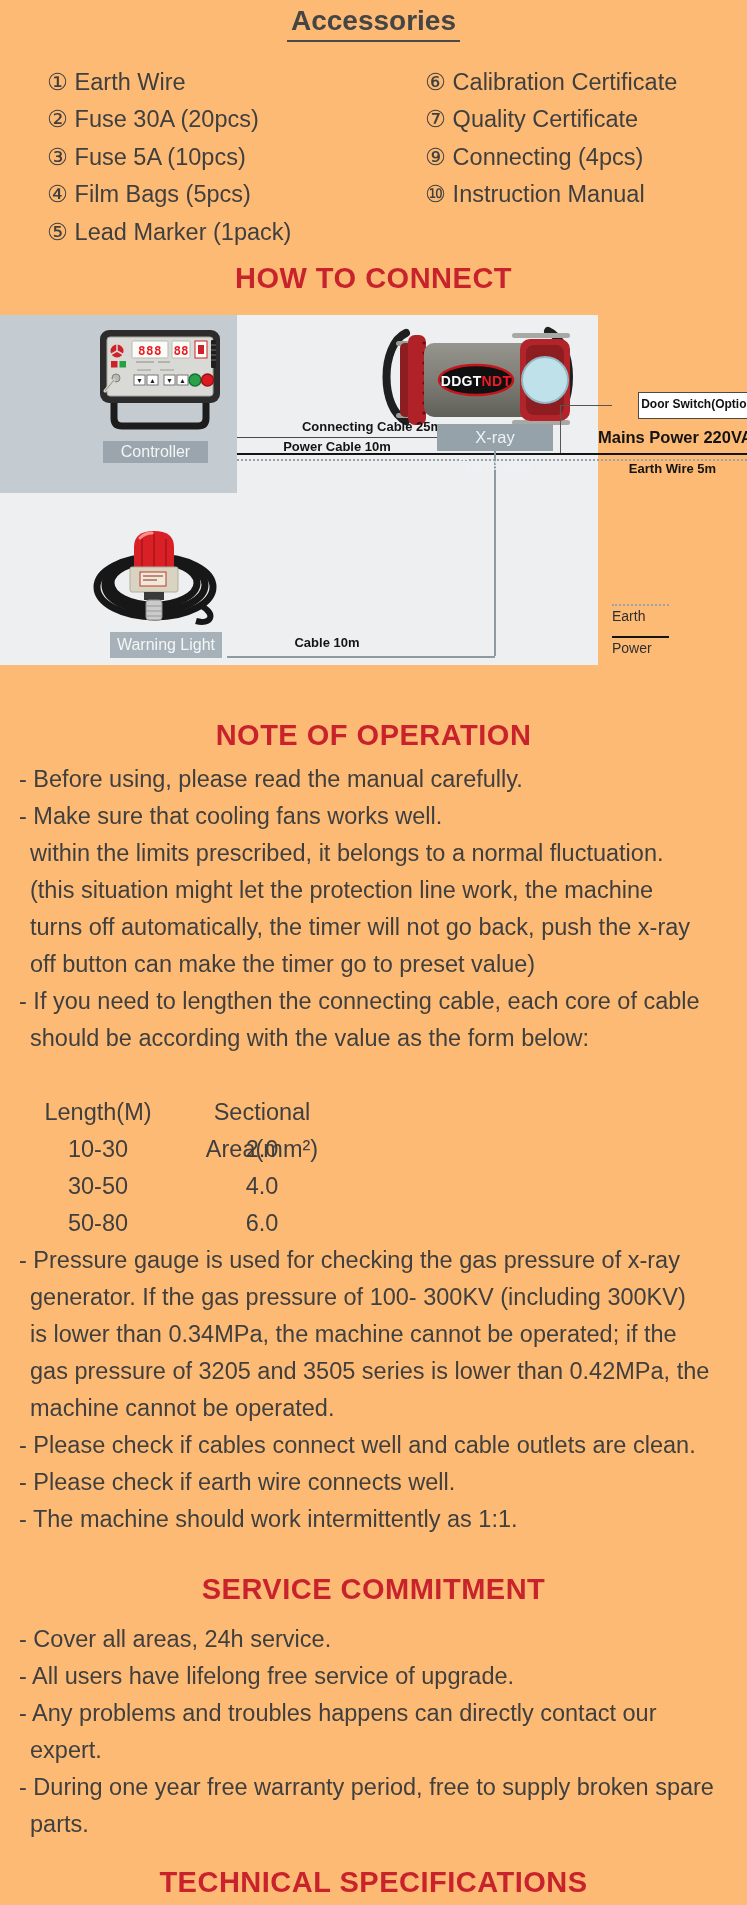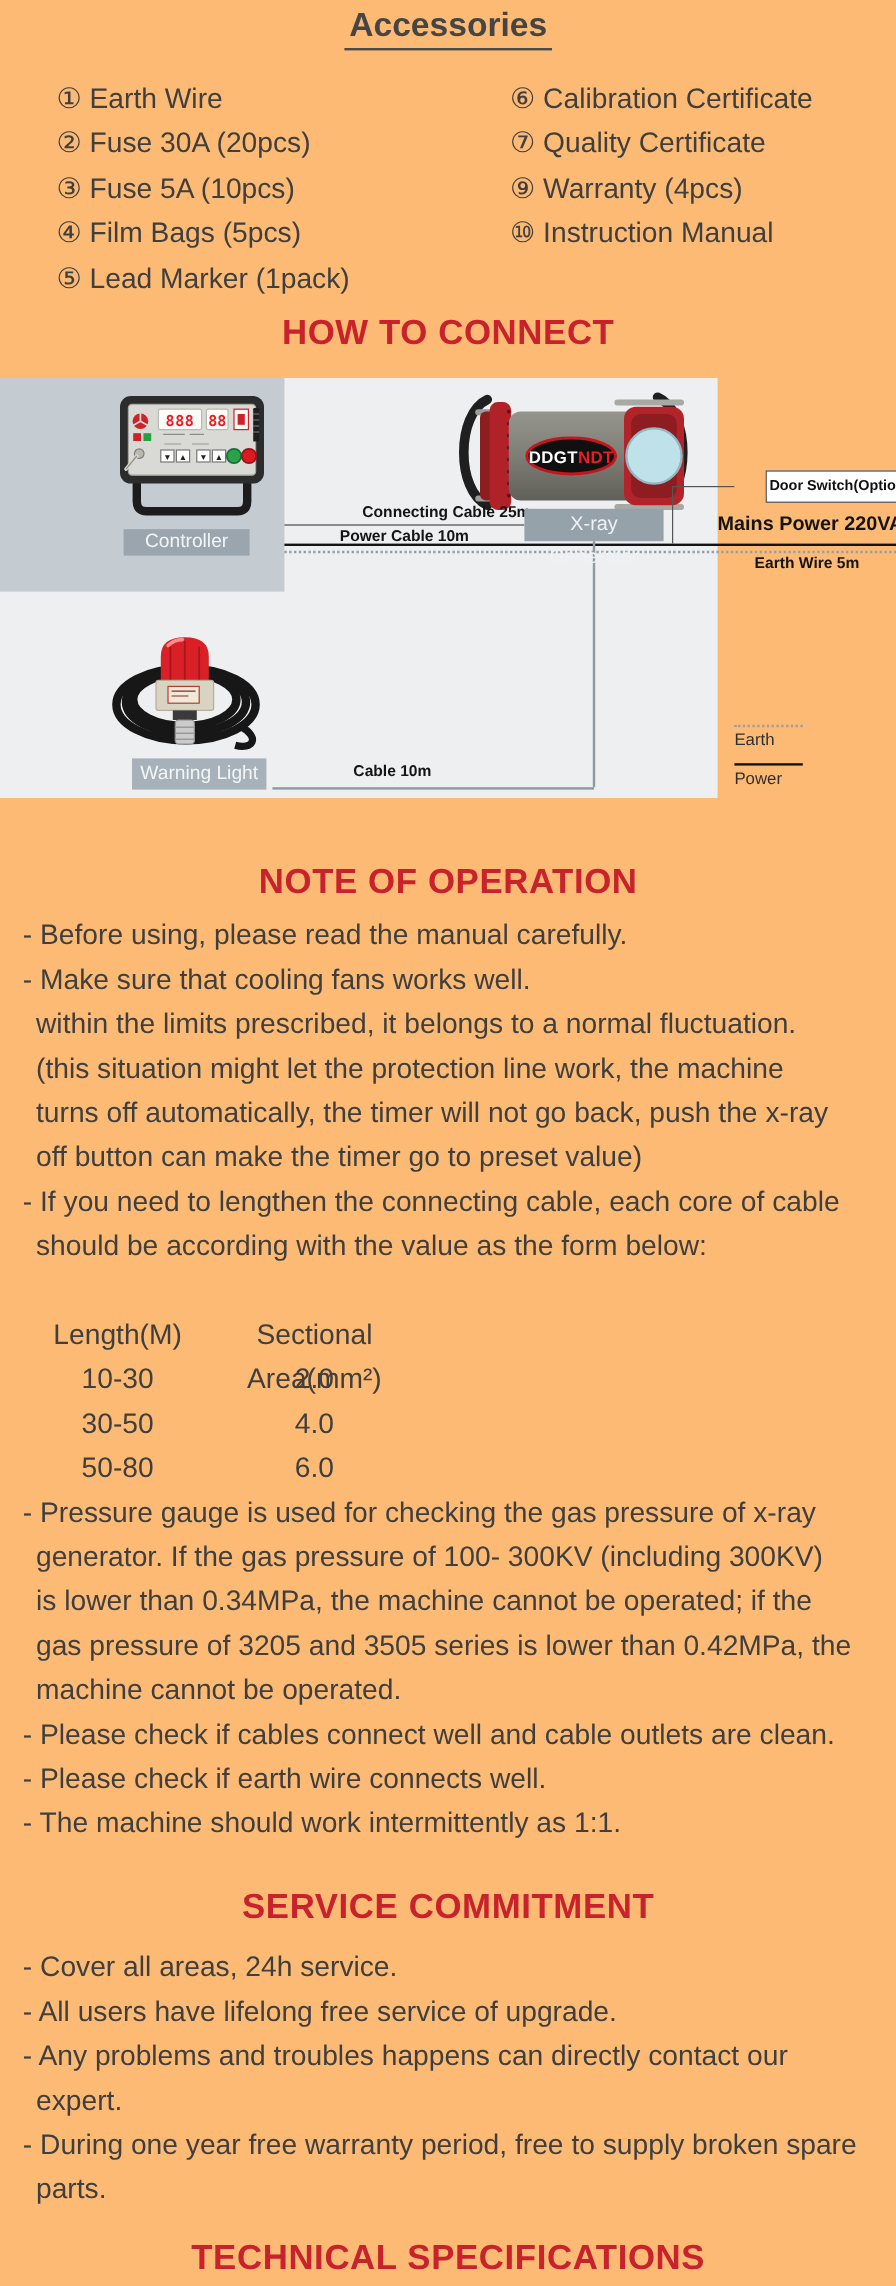--- a/index.html
+++ b/index.html
@@ -84,21 +84,21 @@
     <div class="acc-col">
       <div class="acc-item">① Earth Wire</div>
       <div class="acc-item">② Fuse 30A (20pcs)</div>
       <div class="acc-item">③ Fuse 5A (10pcs)</div>
       <div class="acc-item">④ Film Bags (5pcs)</div>
       <div class="acc-item">⑤ Lead Marker (1pack)</div>
     </div>
     <div class="acc-col right">
       <div class="acc-item">⑥ Calibration Certificate</div>
       <div class="acc-item">⑦ Quality Certificate</div>
-      <div class="acc-item">⑨ Warranty (4pcs)</div>
+      <div class="acc-item">⑨ Connecting (4pcs)</div>
       <div class="acc-item">⑩ Instruction Manual</div>
     </div>
   </div>
 
   <div class="red-h" id="h-connect">HOW TO CONNECT</div>
 
   <div class="diagram">
     <div class="diag-light"></div>
     <div class="diag-dark"></div>
 

